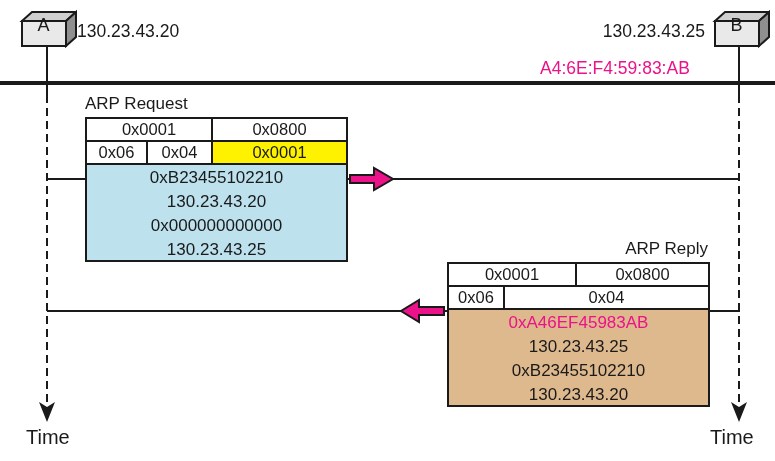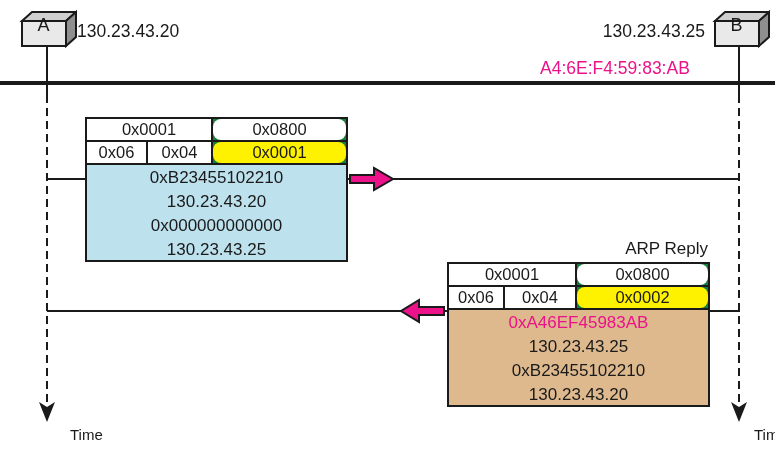--- a/index.html
+++ b/index.html
@@ -28,28 +28,28 @@
   .label{position:absolute;font-size:17.5px;line-height:20px;white-space:nowrap;}
   .magenta{color:var(--magenta);}
   .pkt-title{position:absolute;font-size:17px;white-space:nowrap;}
   .packet{position:absolute;border:2px solid var(--line);background:#15803d;box-sizing:border-box;}
   .prow{display:flex;border-bottom:2px solid var(--line);}
   .pcell{
     box-sizing:border-box;height:21px;border-right:2px solid var(--line);
     display:flex;align-items:center;justify-content:center;
     font-size:16.5px;background:#fff;
   }
-  .pcell:last-child{border-right:none;flex:1;border-radius:8px;}
+  .pcell:last-child{border-right:none;flex:1;}
   .pcell.hl{background:var(--highlight);}
   .pbody{
     text-align:center;font-size:17px;line-height:24px;padding-top:1px;height:94px;
   }
   .pbody.blue{background:var(--request-body);}
   .pbody.tan{background:var(--reply-body);}
-  .time-label{position:absolute;font-size:15px;margin-left:44px;}
+  .time-label{position:absolute;font-size:20px;}
   .cube-label{position:absolute;width:45px;text-align:center;font-size:18px;}
   .arrow-poly{fill:var(--magenta);stroke:var(--line);stroke-width:2;stroke-linejoin:miter;}
   .head-poly{fill:var(--line);}
   svg{display:block;}
 </style>
 </head>
 <body>
 
 <div class="canvas">
 
@@ -83,20 +83,21 @@
     <polygon class="head-poly" points="0,0 8,5 16,0 8,20"></polygon>
   </svg>
   <div class="time-label" style="left:710px;top:426px;">Time</div>
 
   <div class="hline" style="left:47px;top:178px;width:38px;"></div>
   <div class="hline" style="left:348px;top:178px;width:392px;"></div>
   <svg class="abs" style="left:349px;top:166px;" width="46" height="26" aria-hidden="true">
     <polygon class="arrow-poly" points="1,9 25,9 25,2 44,13 25,24 25,17 1,17"></polygon>
   </svg>
 
+  <div class="pkt-title" style="left:85px;top:94px;">ARP Request</div>
   <div class="packet" style="left:85px;top:117px;width:263px;">
     <div class="prow">
       <div class="pcell" style="width:126px;">0x0001</div>
       <div class="pcell">0x0800</div>
     </div>
     <div class="prow">
       <div class="pcell" style="width:61px;">0x06</div>
       <div class="pcell" style="width:65px;">0x04</div>
       <div class="pcell hl">0x0001</div>
     </div>
@@ -116,21 +117,20 @@
 
   <div class="pkt-title" style="left:560px;top:239px;width:148px;text-align:right;">ARP Reply</div>
   <div class="packet" style="left:447px;top:262px;width:263px;">
     <div class="prow">
       <div class="pcell" style="width:128px;">0x0001</div>
       <div class="pcell">0x0800</div>
     </div>
     <div class="prow">
       <div class="pcell" style="width:56px;">0x06</div>
       <div class="pcell" style="width:72px;">0x04</div>
-      <div class="pcell hl">0x0002</div>
     </div>
     <div class="pbody tan">
       <div class="magenta">0xA46EF45983AB</div>
       <div>130.23.43.25</div>
       <div>0xB23455102210</div>
       <div>130.23.43.20</div>
     </div>
   </div>
 
 </div>

